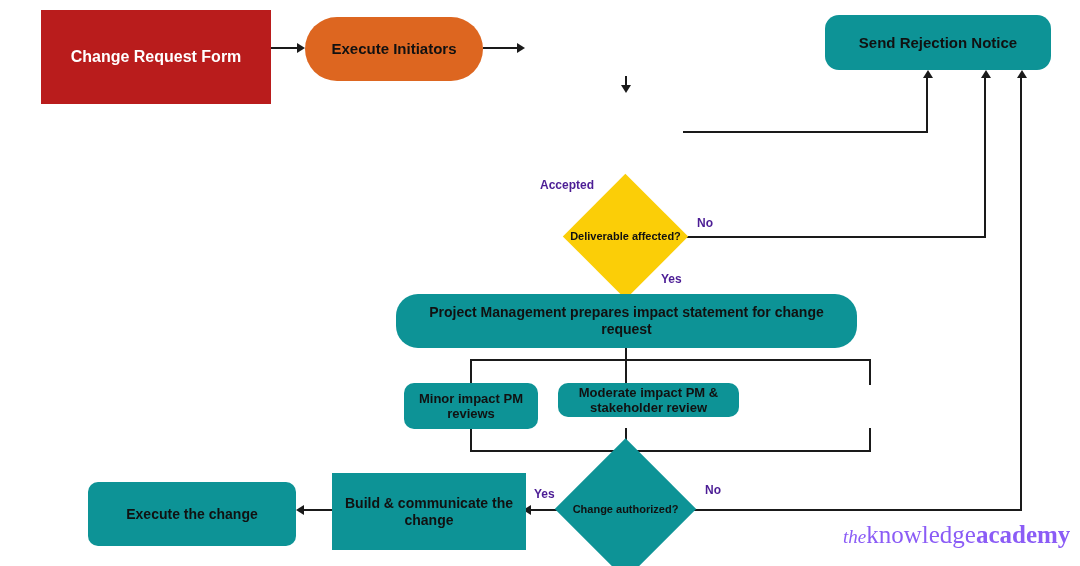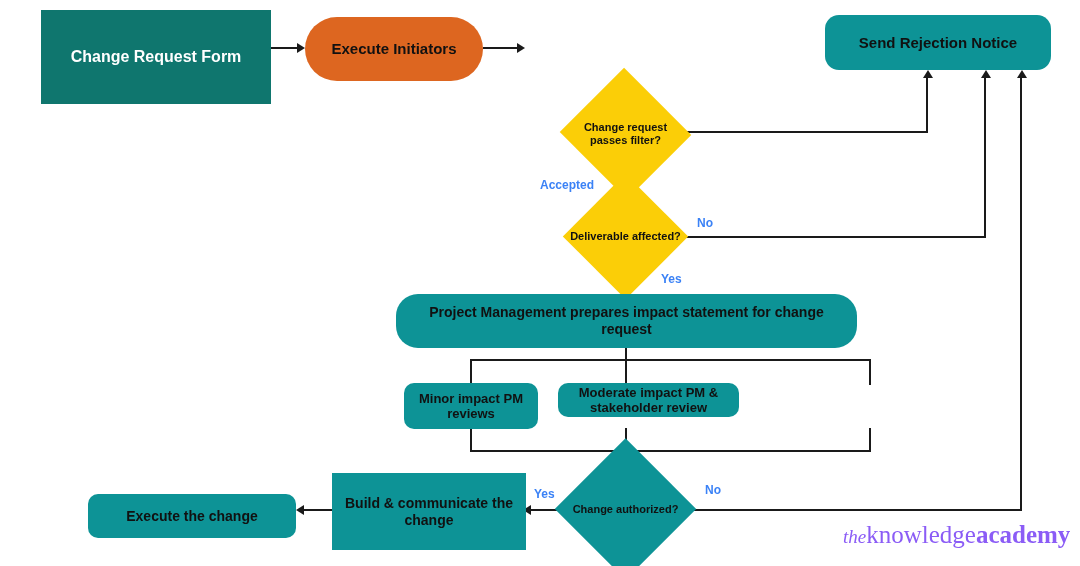--- a/index.html
+++ b/index.html
@@ -23,21 +23,21 @@
     align-items: center;
     justify-content: center;
     text-align: center;
     font-weight: bold;
     line-height: 1.18;
     box-sizing: border-box;
     z-index: 3;
   }
   .node .lbl { display: block; padding: 0 8px; }
 
-  .n-blue   { background: #0f766e; color: #ffffff; border-radius: 0; }
+  .n-blue   { background: #b91c1c; color: #ffffff; border-radius: 0; }
   .n-orange { background: #DD6620; color: #111111; }
   .n-teal   { background: #0D9396; color: #111111; }
   .n-rect   { border-radius: 0; }
 
   .diamond {
     position: absolute;
     z-index: 3;
   }
   .diamond .dshape {
     position: absolute;
@@ -76,21 +76,21 @@
   }
   .ar-right { border-top: 5px solid transparent; border-bottom: 5px solid transparent; border-left: 8px solid #1a1a1a; }
   .ar-left  { border-top: 5px solid transparent; border-bottom: 5px solid transparent; border-right: 8px solid #1a1a1a; }
   .ar-down  { border-left: 5px solid transparent; border-right: 5px solid transparent; border-top: 8px solid #1a1a1a; }
   .ar-up    { border-left: 5px solid transparent; border-right: 5px solid transparent; border-bottom: 8px solid #1a1a1a; }
 
   .edge-label {
     position: absolute;
     font-size: 12px;
     font-weight: bold;
-    color: #3b82f6;
+    color: #4c1d95;
     white-space: nowrap;
     z-index: 4;
   }
 
   .logo {
     position: absolute;
     white-space: nowrap;
     font-family: Liberation Serif, serif;
     color: #8b5cf6;
     z-index: 5;
@@ -160,45 +160,41 @@
 
   <div class="node n-orange" style="left:305px; top:17px; width:178px; height:64px; border-radius:32px; font-size:15px;">
     <span class="lbl">Execute Initiators</span>
   </div>
 
 
   <div class="node n-teal" style="left:825px; top:15px; width:226px; height:55px; border-radius:14px; font-size:15px;">
     <span class="lbl">Send Rejection Notice</span>
   </div>
 
-  <div class="diamond d-yellow" style="left:578px; top:88px; width:95px; height:91px;">
-    <div class="dshape"></div>
-    <div class="dtext" style="font-size:11px;">Change request passes filter?</div>
-  </div>
 
   <div class="diamond d-yellow" style="left:570px; top:197px; width:111px; height:79px;">
     <div class="dshape" style="transform:rotate(45deg) scale(0.80,1.12);"></div>
     <div class="dtext" style="font-size:11px;">Deliverable affected?</div>
   </div>
 
   <div class="node n-teal" style="left:396px; top:294px; width:461px; height:54px; border-radius:22px; font-size:14px;">
     <span class="lbl">Project Management prepares impact statement for change request</span>
   </div>
 
   <div class="node n-teal" style="left:404px; top:383px; width:134px; height:46px; border-radius:10px; font-size:13px;">
     <span class="lbl">Minor impact PM reviews</span>
   </div>
 
   <div class="node n-teal" style="left:558px; top:383px; width:181px; height:34px; border-radius:10px; font-size:13px;">
     <span class="lbl">Moderate impact PM &amp; stakeholder review</span>
   </div>
 
 
 
-  <div class="node n-teal" style="left:88px; top:482px; width:208px; height:44px; border-radius:10px; font-size:14px;margin-top:12px;">
+  <div class="node n-teal" style="left:88px; top:482px; width:208px; height:64px; border-radius:10px; font-size:14px;">
     <span class="lbl">Execute the change</span>
   </div>
 
   <div class="node n-teal n-rect" style="left:332px; top:473px; width:194px; height:77px; font-size:14px;">
     <span class="lbl">Build &amp; communicate the change</span>
   </div>
 
   <div class="diamond d-teal" style="left:563px; top:459px; width:125px; height:100px;">
     <div class="dshape" style="transform:rotate(45deg) scale(0.80,1.0);"></div>
     <div class="dtext" style="font-size:11px;">Change authorized?</div>

